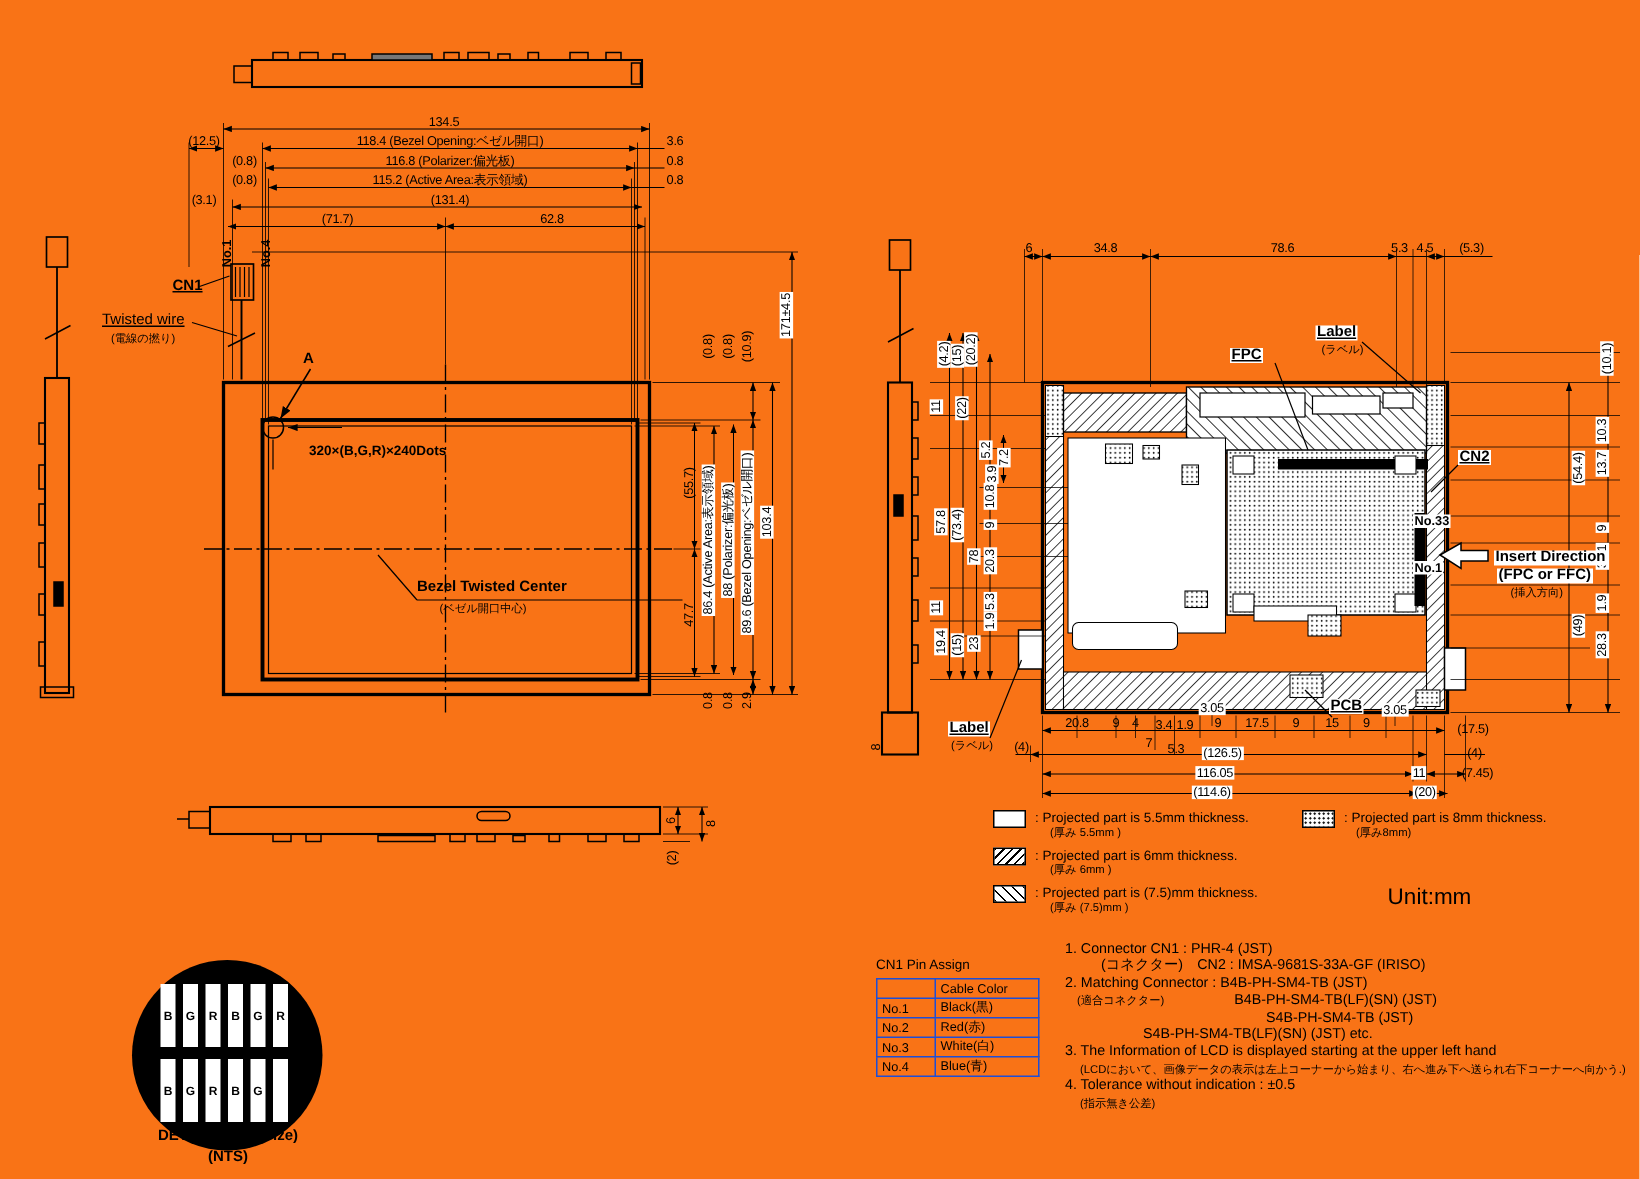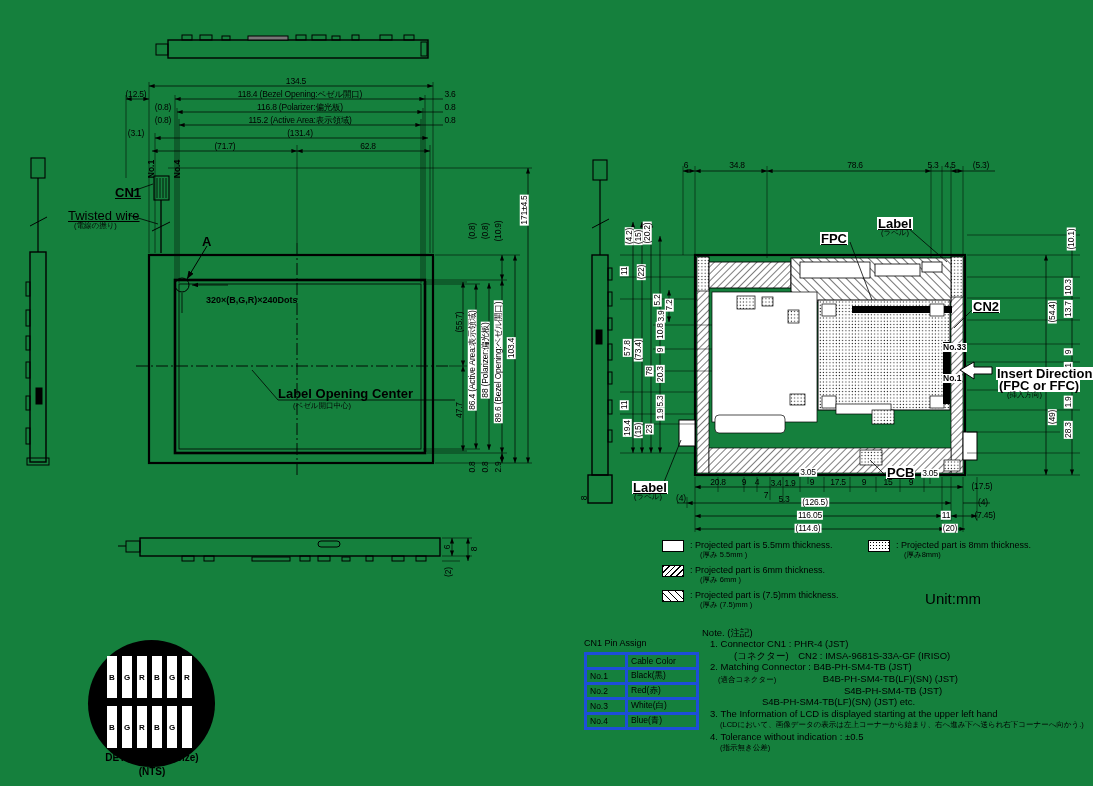--- a/index.html
+++ b/index.html
@@ -1,40 +1,40 @@
 <!DOCTYPE html>
 <html><head>
 <meta charset="utf-8">
 <style>
   html,body{margin:0;padding:0;background:#fff}
-  #stage{position:relative;width:1093px;height:786px;background:#15803d;overflow:hidden;
+  #stage{position:relative;width:1093px;height:786px;background:#f97316;overflow:hidden;
          font-family:"Liberation Sans",sans-serif;color:#000}
   #art{position:absolute;left:0;top:0}
   .d{position:absolute;font-size:8.5px;line-height:1;white-space:nowrap;
      transform:translate(-50%,-50%);letter-spacing:-0.2px;background:rgba(255,255,255,.0)}
   .d.r{transform:translate(-50%,-50%) rotate(-90deg)}
   .d.bg{background:#fff;padding:0 1px}
-  .lb{position:absolute;font-size:13px;font-weight:bold;line-height:1;white-space:nowrap}
+  .lb{position:absolute;font-size:10px;font-weight:bold;line-height:1;white-space:nowrap}
   .lb.u{text-decoration:underline}
   .lb.r{transform:translate(-50%,-50%) rotate(-90deg)}
   .lb.bg{background:#fff;padding:0 1px}
   .jp{position:absolute;font-size:7.5px;line-height:1;white-space:nowrap}
   
   .sw{position:absolute;width:22px;height:12px;border:1px solid #000;background:#fff;box-sizing:border-box}
   .sw.hf{background-image:repeating-linear-gradient(135deg,#000 0 1px,transparent 1px 4px)}
   .sw.hb{background-image:repeating-linear-gradient(45deg,#000 0 1px,transparent 1px 5px)}
   .sw.dt{background-image:radial-gradient(#000 .6px,transparent .7px);background-size:3px 3px}
   .leg{position:absolute;font-size:9px;line-height:1;white-space:nowrap}
   .legsub{position:absolute;font-size:7.5px;line-height:1;white-space:nowrap}
   #unit{position:absolute;font-size:15px;transform:translate(-50%,-50%);white-space:nowrap}
   
   #pintable{position:absolute;left:584px;top:638px;font-size:8.5px}
   #pintable .tt{margin-bottom:4px;font-size:9px}
   #pintable table{border-collapse:collapse}
-  #pintable td{border:3px solid #1d4ed8;height:12px;padding:0 3px;white-space:nowrap}
+  #pintable td{border:1px solid #1d4ed8;height:12px;padding:0 3px;white-space:nowrap}
   #pintable td.c1{width:32px}
   #pintable td.c2{width:62px}
   
   #note{position:absolute;left:702px;top:627px;font-size:9.5px;line-height:11.4px;white-space:nowrap}
   #note .s{font-size:7.5px}
   
   #detail{position:absolute;left:88px;top:640px;width:127px;height:127px;border-radius:50%;background:#000}
   .striperow{position:absolute;left:19px;display:flex;gap:5px}
   .stripe{width:10px;height:42px;background:#fff;display:flex;align-items:center;justify-content:center;
           font-size:8px;font-weight:bold;color:#000}
@@ -381,21 +381,21 @@
 <div class="d r" style="left:485px;top:467px">0.8</div>
 <div class="d r" style="left:498px;top:467px">2.9</div>
 
 <div class="lb r" style="left:151px;top:169px;font-size:8.5px">No.1</div>
 <div class="lb r" style="left:177px;top:169px;font-size:8.5px">No.4</div>
 <div class="lb u" style="left:115px;top:186px">CN1</div>
 <div class="lb u" style="left:68px;top:209px;font-weight:normal">Twisted wire</div>
 <div class="jp" style="left:74px;top:222px">(電線の撚り)</div>
 <div class="lb" style="left:202px;top:235px">A</div>
 <div class="lb" style="left:206px;top:296px;font-size:9px">320×(B,G,R)×240Dots</div>
-<div class="lb" style="left:278px;top:387px">Label Opening Center</div>
+<div class="lb" style="left:278px;top:387px">Bezel Twisted Center</div>
 <div class="jp" style="left:293px;top:402px">(ベゼル開口中心)</div>
 
 <div class="d r" style="left:447px;top:547px">6</div>
 <div class="d r" style="left:474px;top:549px">8</div>
 <div class="d r" style="left:448px;top:572px">(2)</div>
 
 <div class="d r" style="left:584px;top:498px">8</div>
 
 <div class="d" style="left:686px;top:165px">6</div>
 <div class="d" style="left:737px;top:165px">34.8</div>
@@ -510,21 +510,20 @@
     </tr>
     <tr>
       <td class="c1">No.4</td>
       <td class="c2">Blue(青)</td>
     </tr>
   </tbody>
       </table>
 </div>
 
 <div id="note">
-  <div>Note. (注記)</div>
   <div style="margin-left:8px">1. Connector CN1 : PHR-4 (JST)</div>
   <div style="margin-left:32px">(コネクター)　CN2 : IMSA-9681S-33A-GF (IRISO)</div>
   <div style="margin-left:8px">2. Matching Connector : B4B-PH-SM4-TB (JST)</div>
   <div style="margin-left:16px">
     <span class="s">(適合コネクター)</span>
     <span style="margin-left:44px">B4B-PH-SM4-TB(LF)(SN) (JST)</span>
   </div>
   <div style="margin-left:142px">S4B-PH-SM4-TB (JST)</div>
   <div style="margin-left:60px">S4B-PH-SM4-TB(LF)(SN) (JST)    etc.</div>
   <div style="margin-left:8px">3. The Information of LCD is displayed starting at the upper left hand</div>

